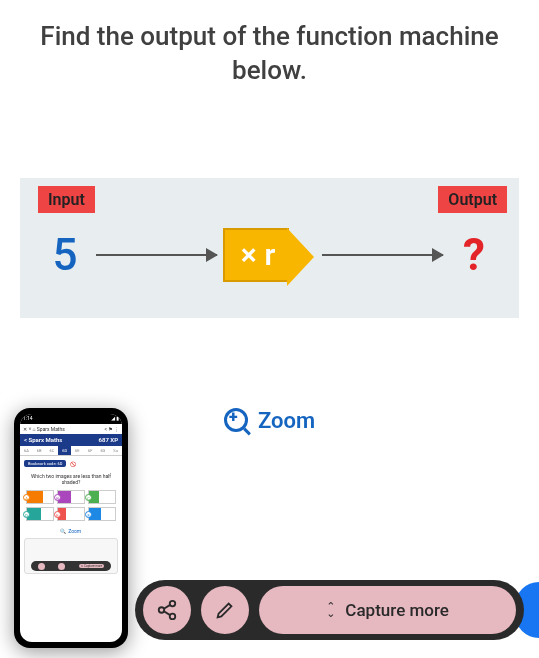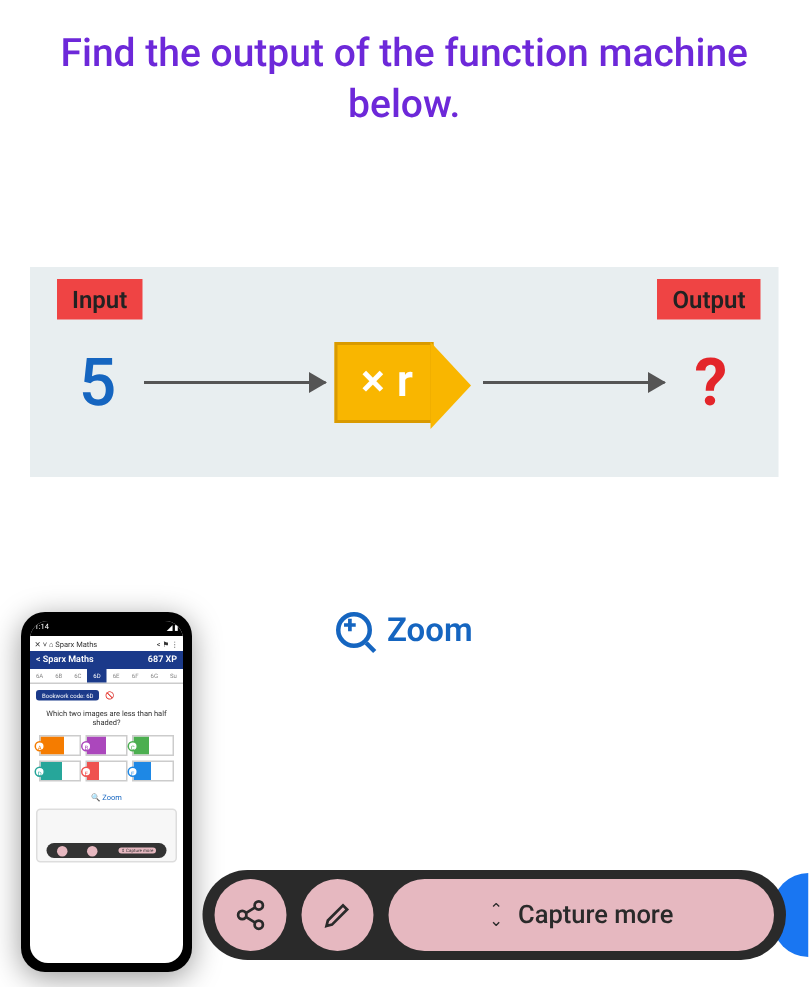--- a/index.html
+++ b/index.html
@@ -6,21 +6,21 @@
   body {
     font-family: -apple-system, BlinkMacSystemFont, "Segoe UI", Roboto, sans-serif;
     width: 539px;
     height: 658px;
     background: #fff;
     position: relative;
     overflow: hidden;
   }
   .prompt {
     font-size: 26px;
-    color: #6d28d9;
+    color: #404040;
     text-align: center;
     padding: 20px 10px 0 10px;
     line-height: 1.3;
     font-weight: 500;
   }
   .diagram {
     margin: 90px 20px 0 20px;
     background: #e8eef0;
     height: 140px;
     position: relative;

